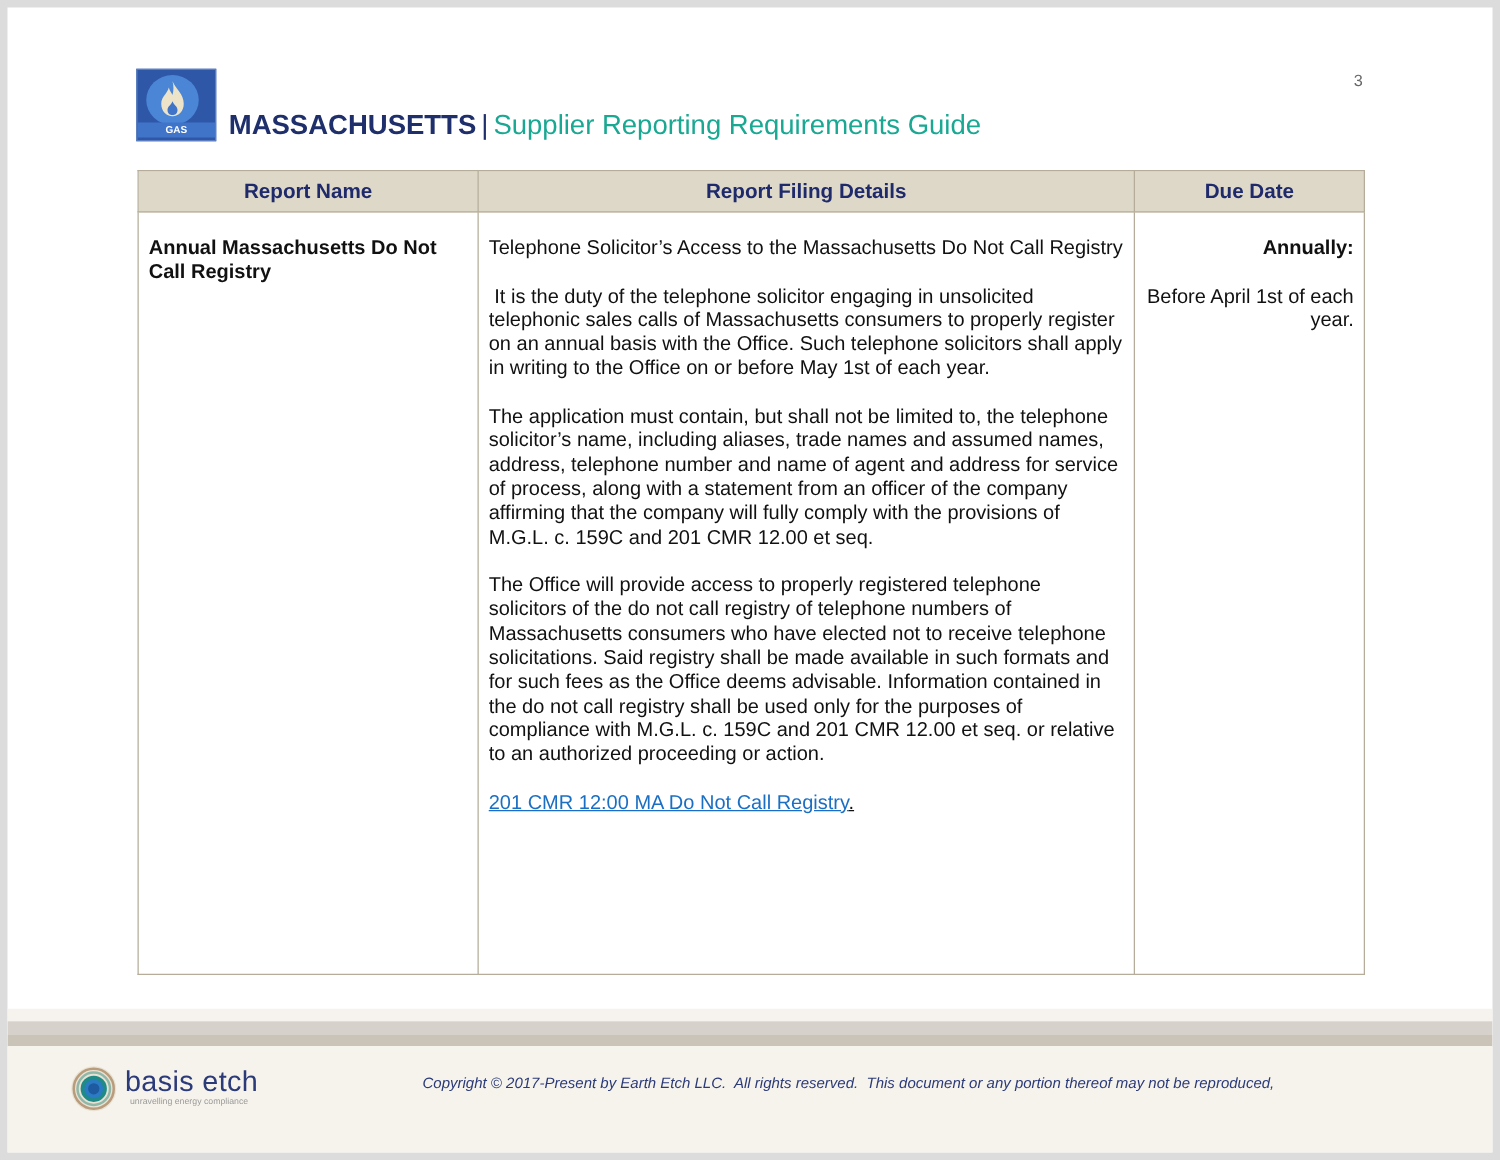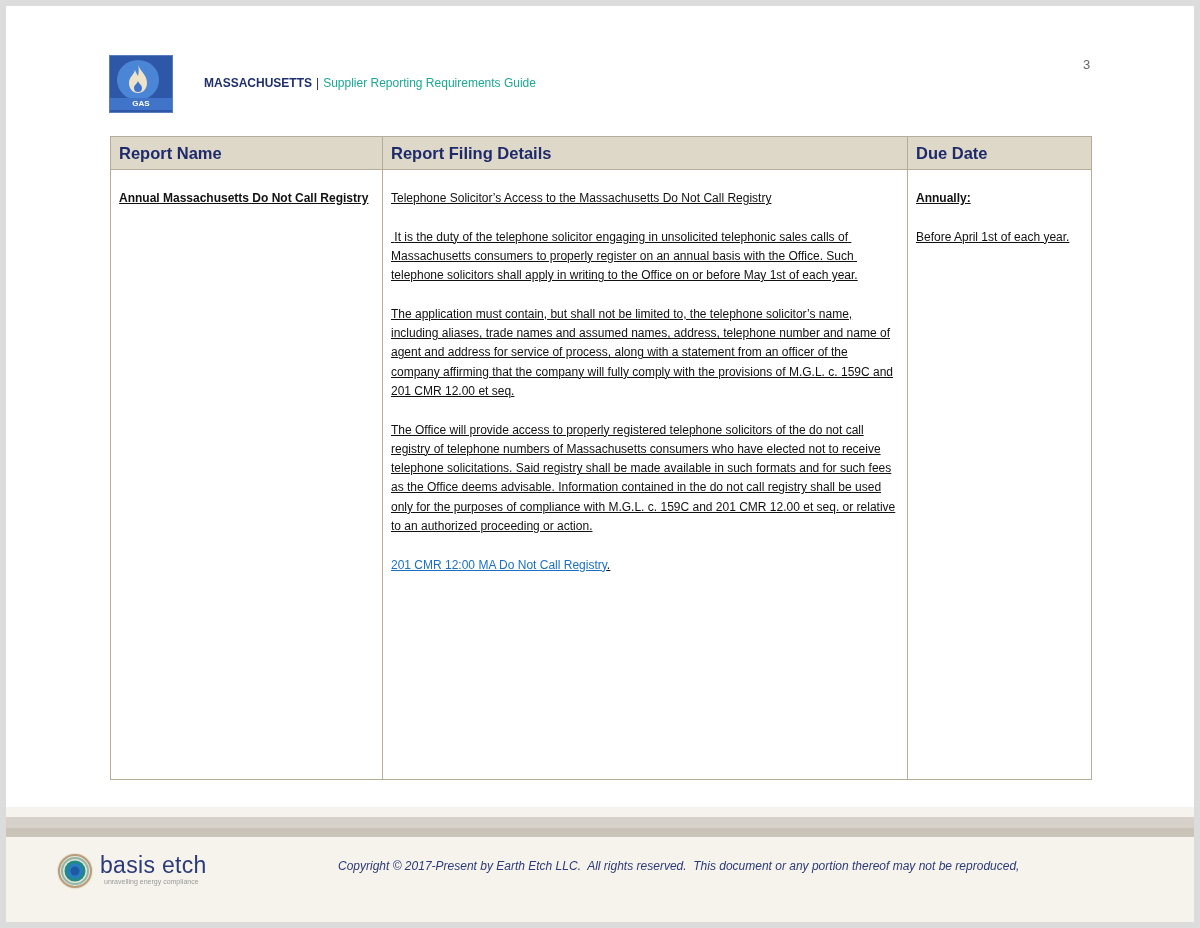--- a/index.html
+++ b/index.html
@@ -20,46 +20,46 @@
   .logo-gas .circle {
     position:absolute; left:7px; top:4px; width:42px; height:40px; border-radius:50%;
     background:#4b86d6;
   }
   .logo-gas svg { position:absolute; left:16px; top:8px; }
   .logo-gas .gas-label {
     position:absolute; left:0; right:0; bottom:2px; height:12px;
     background:#3f74c9; color:#fff; font-size:8px; font-weight:bold; text-align:center; line-height:12px;
   }
   .title {
-    position:absolute; left:177px; top:70px; font-size:12px; white-space:nowrap;margin-left:21px;
+    position:absolute; left:177px; top:81px; font-size:22px; white-space:nowrap;
   }
   .title .state { color:#1f2f6b; font-weight:bold; }
   .title .sep { color:#1f2f6b; margin:0 4px; }
   .title .guide { color:#1aa893; }
   .page-number {
     position:absolute; left:1077px; top:51px; font-size:13px; color:#666;
   }
   table.report {
     position:absolute; left:104px; top:130px; width:981px; height:644px;
     border-collapse:collapse; table-layout:fixed;
   }
   table.report th, table.report td {
     border:1.5px solid #b5ad99; vertical-align:top;
   }
   table.report th {
     background:#ddd8c8; color:#1f2a6b; font-size:16.5px; font-weight:bold;
-    text-align:left; height:32px; padding:0 8px; vertical-align:middle;
+    text-align:center; height:32px; padding:0 8px; vertical-align:middle;
   }
   table.report td {
-    font-size:12px; color:#111; line-height:19.3px; padding:19px 8px 8px 8px;text-decoration:underline;
+    font-size:16px; color:#111; line-height:19.3px; padding:19px 8px 8px 8px;
   }
   .bold { font-weight:bold; }
   .details p { margin:0 0 19.3px 0; }
   .details a { color:#1a6fc4; text-decoration:underline; }
-  .due p { margin:0 0 19.3px 0; }
+  .due p { margin:0 0 19.3px 0;text-align:right; }
   .footer-top { position:absolute; left:0; top:801px; width:1188px; height:10px; background:#f6f3ee; }
   .footer-stripe1 { position:absolute; left:0; top:811px; width:1188px; height:11px; background:#d6d1ca; }
   .footer-stripe2 { position:absolute; left:0; top:822px; width:1188px; height:9px; background:#c9c3b8; }
   .footer-body { position:absolute; left:0; top:831px; width:1188px; height:85px; background:#f6f3ec; }
   .ee-logo { position:absolute; left:50px; top:846px; }
   .ee-name {
     position:absolute; left:94px; top:846px; font-size:23px; color:#2b3a78; letter-spacing:0.3px;
   }
   .ee-tag {
     position:absolute; left:98px; top:872px; font-size:7px; color:#9a9a9a;

